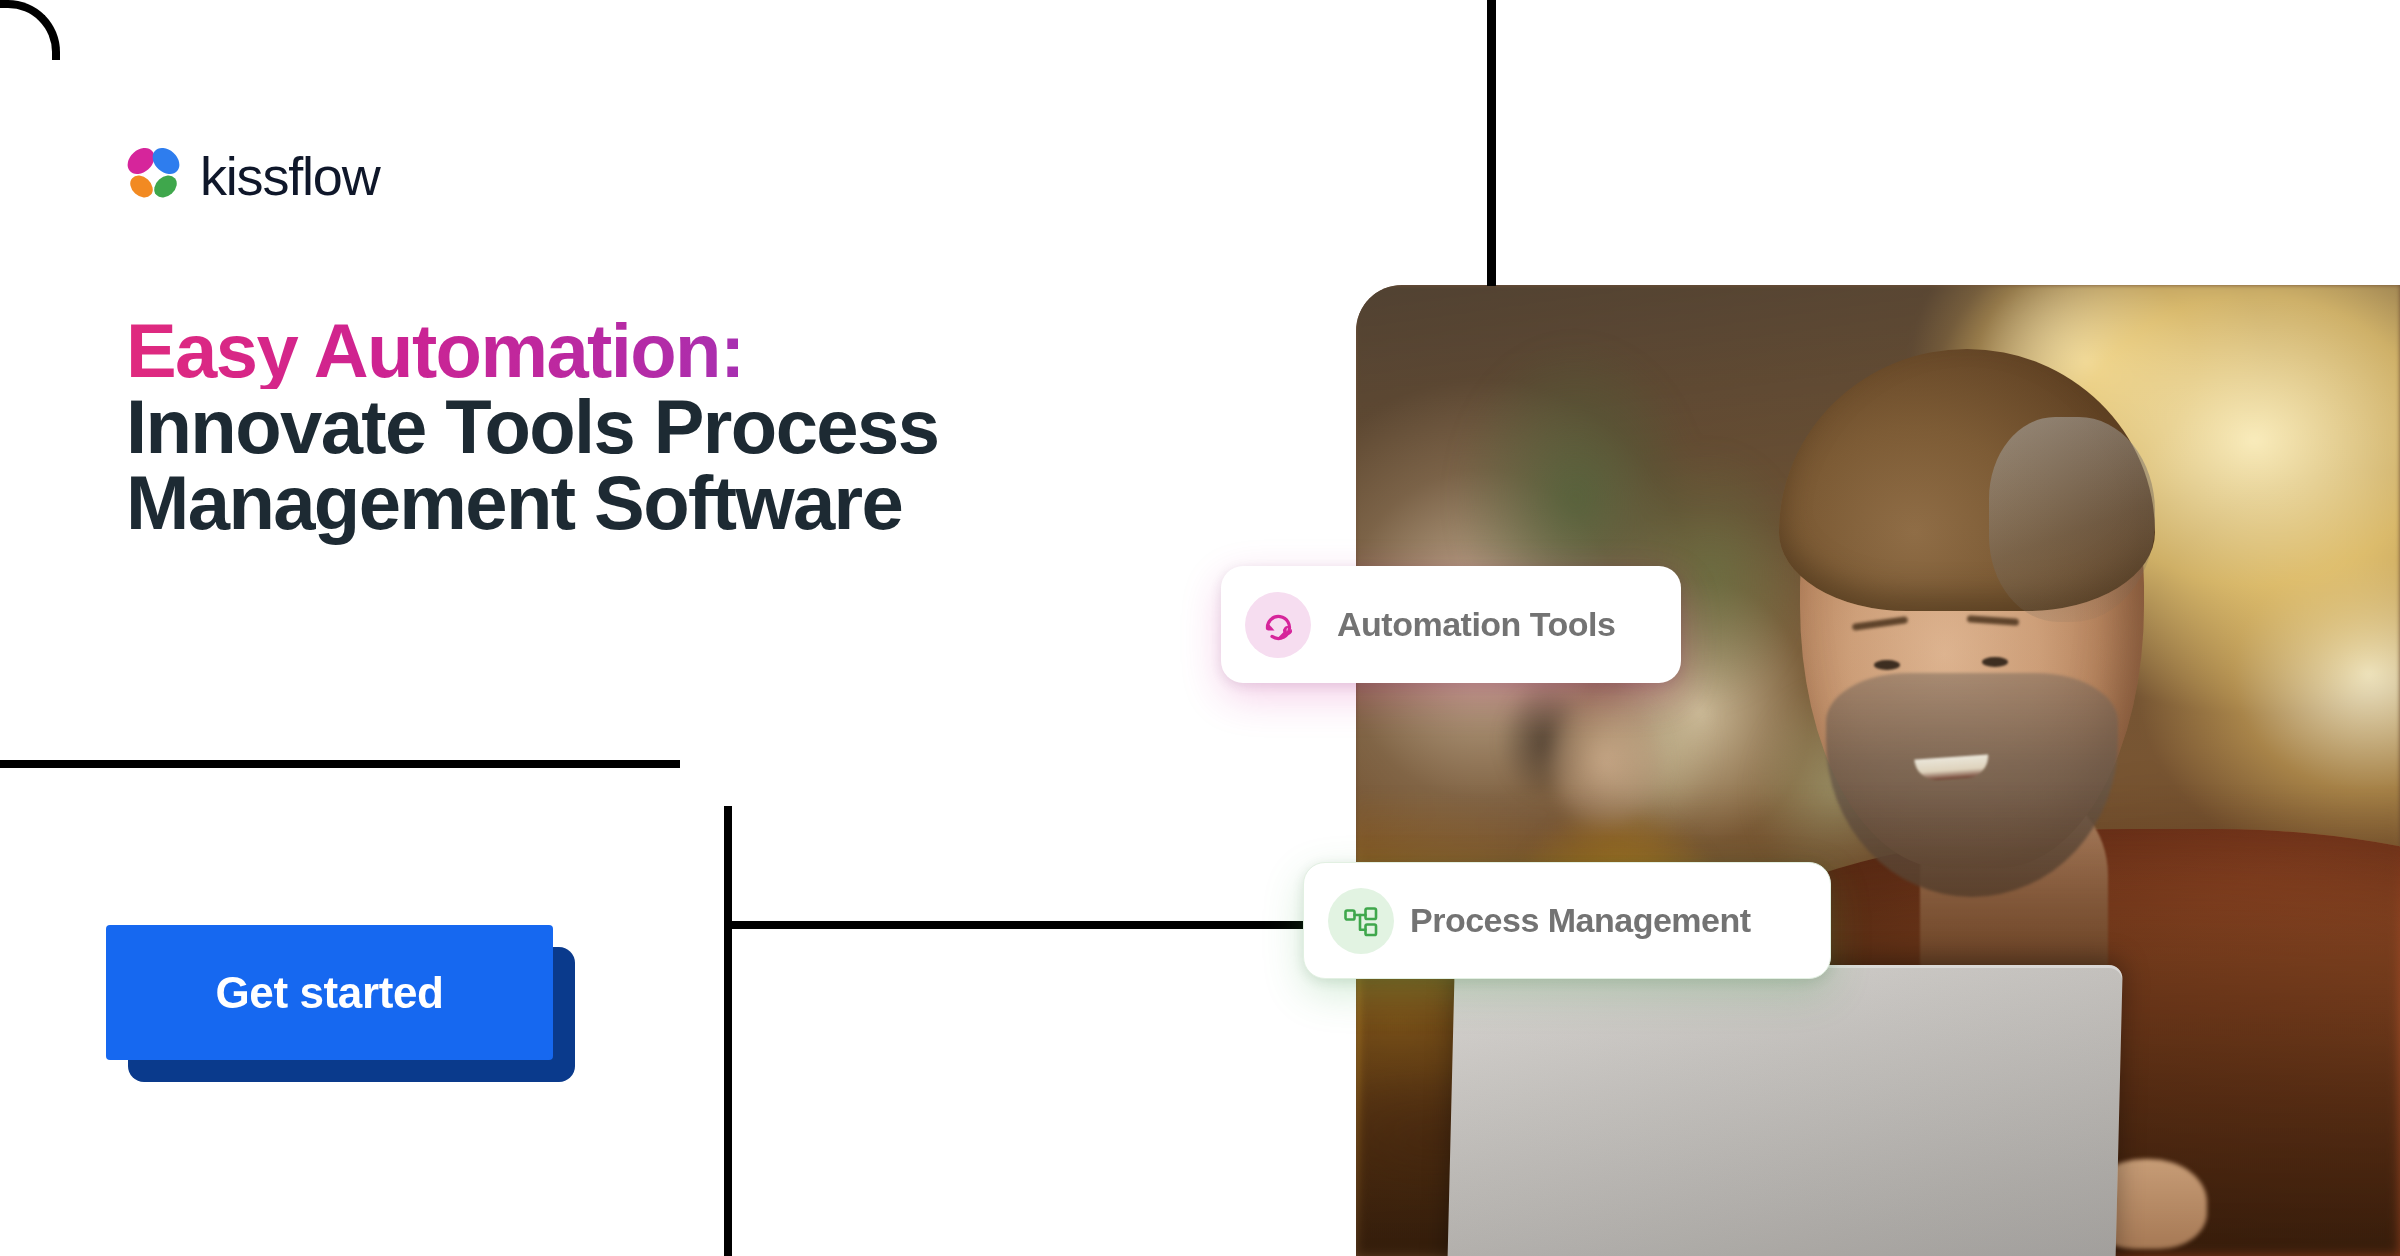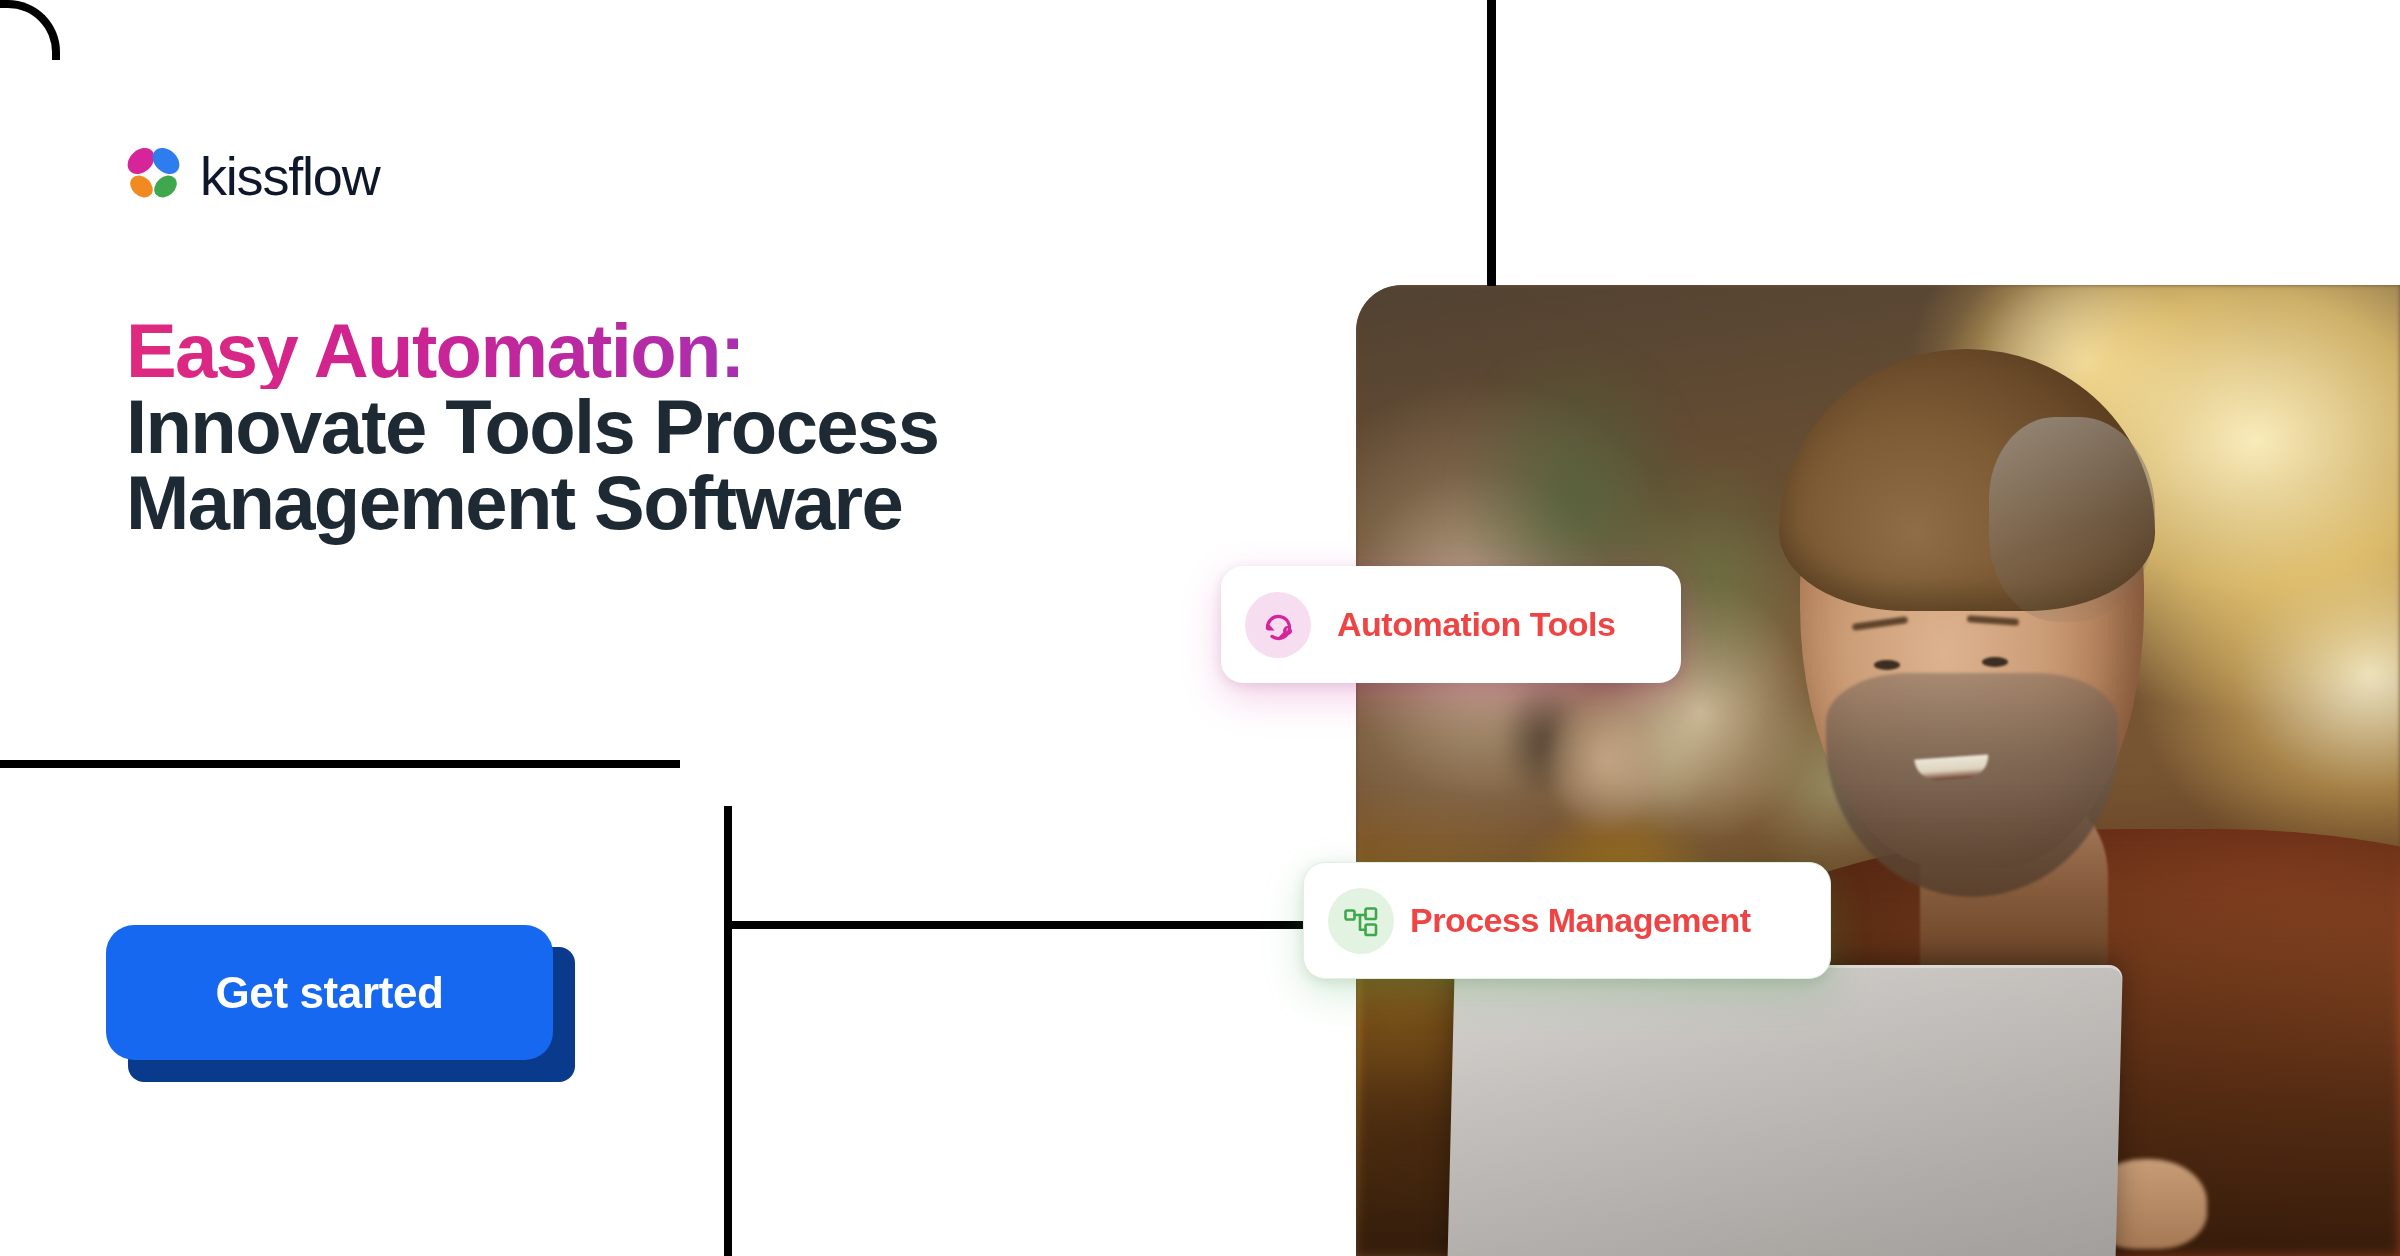--- a/index.html
+++ b/index.html
@@ -291,21 +291,21 @@
     border-radius: 16px;
   }
   .cta-button {
     position: absolute;
     left: 0;
     top: 0;
     width: 447px;
     height: 135px;
     background: #1668F0;
     border: none;
-    border-radius: 28px;
+    border-radius: 4px;
     color: #ffffff;
     font-family: "Liberation Sans", sans-serif;
     font-size: 44px;
     font-weight: 700;
     letter-spacing: -0.4px;
     cursor: pointer;
     display: flex;
     align-items: center;
     justify-content: center;
   }
@@ -324,21 +324,21 @@
     width: 66px;
     height: 66px;
     border-radius: 50%;
     display: flex;
     align-items: center;
     justify-content: center;
   }
   .badge-label {
     font-size: 34px;
     font-weight: 700;
-    color: #ef4444;
+    color: #737373;
     letter-spacing: -0.5px;
     white-space: nowrap;
   }
 
   .badge-automation {
     left: 1221px;
     top: 566px;
     width: 460px;
     height: 117px;
     padding: 0 26px 0 24px;

